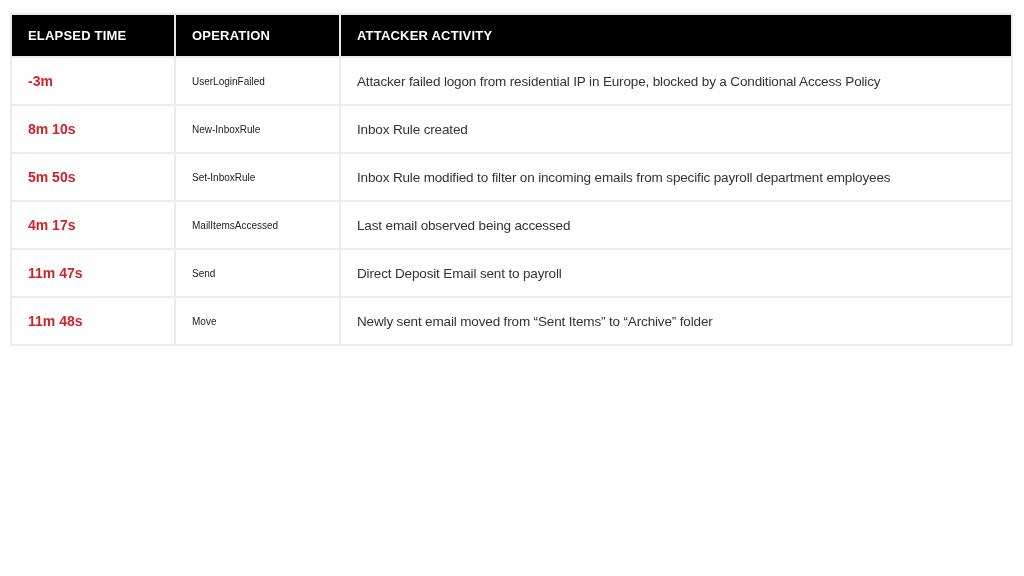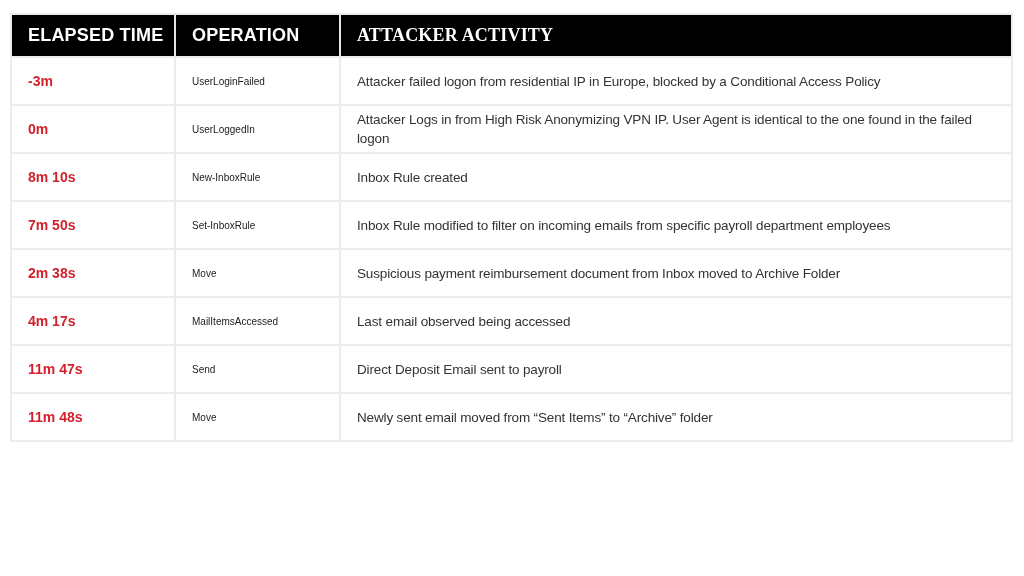--- a/index.html
+++ b/index.html
@@ -24,30 +24,30 @@
       border: 2px solid #ececec;
     }
     col.c1 { width: 164px; }
     col.c2 { width: 165px; }
     col.c3 { width: auto; }
     th {
       background: #000000;
       color: #ffffff;
       text-align: left;
       font-weight: bold;
-      font-size: 18px;
+      font-size: 13px;
       letter-spacing: 0.2px;
       height: 41px;
       padding: 0 0 0 16px;
       border: 2px solid #e6e6e6;
       border-top: none;
       border-bottom: none;
     }
     th:first-child { border-left: none; }
-    th:last-child { border-right: none; font-family: Liberation Serif, serif; }
+    th:last-child { border-right: none; }
     td {
       border: 2px solid #ececec;
       height: 46px;
       padding: 0 16px;
       font-size: 10px;
       color: #1e1e1e;
       vertical-align: middle;
       line-height: 19px;
     }
     td.time {
@@ -82,38 +82,28 @@
         <th>ATTACKER ACTIVITY</th>
       </tr>
     </thead>
     <tbody>
       <tr>
         <td class="time">-3m</td>
         <td class="op">UserLoginFailed</td>
         <td class="activity">Attacker failed logon from residential IP in Europe, blocked by a Conditional Access Policy</td>
       </tr>
       <tr>
-        <td class="time">0m</td>
-        <td class="op">UserLoggedIn</td>
-        <td class="activity">Attacker Logs in from High Risk Anonymizing VPN IP. User Agent is identical to the one found in the failed logon</td>
-      </tr>
-      <tr>
         <td class="time">8m 10s</td>
         <td class="op">New-InboxRule</td>
         <td class="activity">Inbox Rule created</td>
       </tr>
       <tr>
-        <td class="time">7m 50s</td>
+        <td class="time">5m 50s</td>
         <td class="op">Set-InboxRule</td>
         <td class="activity">Inbox Rule modified to filter on incoming emails from specific payroll department employees</td>
-      </tr>
-      <tr>
-        <td class="time">2m 38s</td>
-        <td class="op">Move</td>
-        <td class="activity">Suspicious payment reimbursement document from Inbox moved to Archive Folder</td>
       </tr>
       <tr>
         <td class="time">4m 17s</td>
         <td class="op">MailItemsAccessed</td>
         <td class="activity">Last email observed being accessed</td>
       </tr>
       <tr>
         <td class="time">11m 47s</td>
         <td class="op">Send</td>
         <td class="activity">Direct Deposit Email sent to payroll</td>

